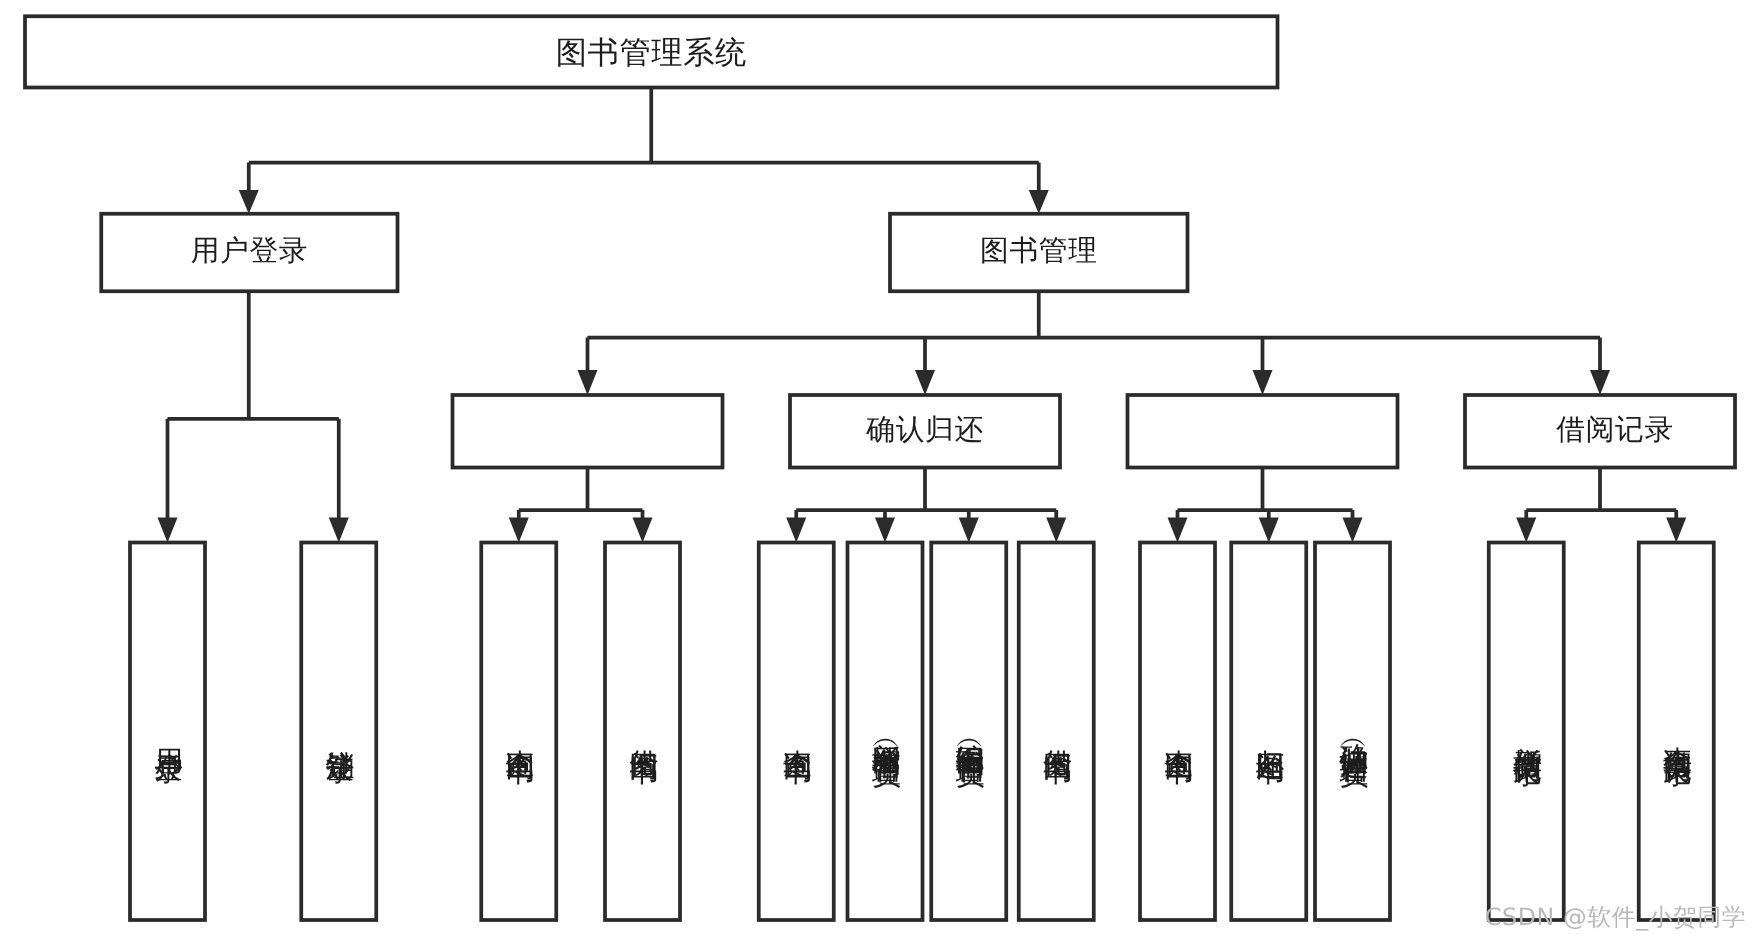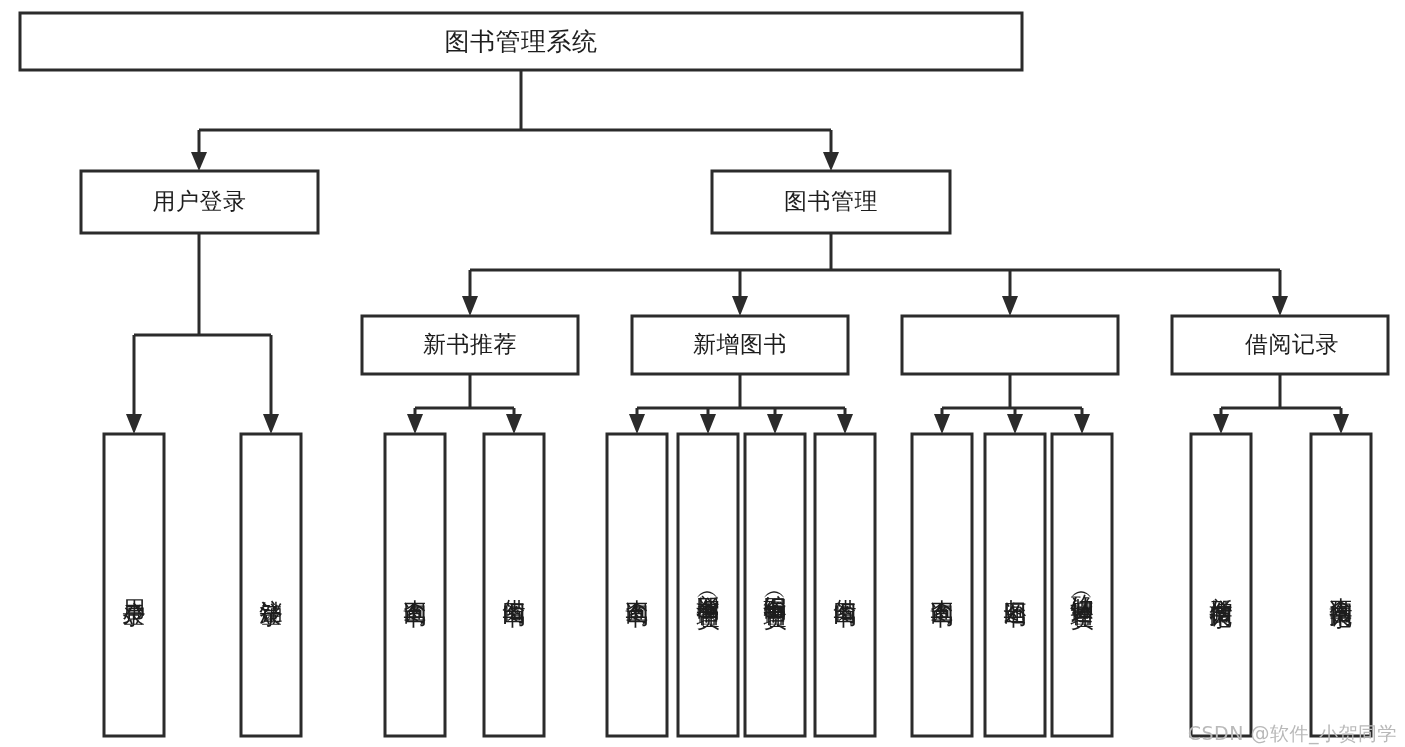--- a/index.html
+++ b/index.html
@@ -172,22 +172,21 @@
     <rect class="node-box" x="1052" y="434" width="60" height="302"></rect>
     <rect class="node-box" x="1191" y="434" width="60" height="302"></rect>
     <rect class="node-box" x="1311" y="434" width="60" height="302"></rect>
   </svg>
 
   <div class="node-label horizontal title-label" style="left:20px; top:13px; width:1002px; height:57px;">图书管理系统</div>
 
   <div class="node-label horizontal" style="left:81px; top:171px; width:237px; height:62px;">用户登录</div>
   <div class="node-label horizontal" style="left:712px; top:171px; width:238px; height:62px;border-radius:17px;">图书管理</div>
 
-  <div class="node-label horizontal" style="left:362px; top:316px; width:216px; height:58px;">新书推荐</div>
-  <div class="node-label horizontal" style="left:632px; top:316px; width:216px; height:58px;">新增图书</div>
+  <div class="node-label horizontal" style="left:632px; top:316px; width:216px; height:58px;">确认归还</div>
   <div class="node-label horizontal" style="left:1172px; top:316px; width:240px; height:58px;">借阅记录</div>
 
   <div class="node-label vertical" style="left:104px; top:434px; width:60px; height:302px;">用户登录</div>
   <div class="node-label vertical" style="left:241px; top:434px; width:60px; height:302px;">注销登录</div>
   <div class="node-label vertical" style="left:385px; top:434px; width:60px; height:302px;">查询图书</div>
   <div class="node-label vertical" style="left:484px; top:434px; width:60px; height:302px;">借阅图书</div>
   <div class="node-label vertical" style="left:607px; top:434px; width:60px; height:302px;">查询图书</div>
   <div class="node-label vertical" style="left:678px; top:434px; width:60px; height:302px;">新增图书（管理员）</div>
   <div class="node-label vertical" style="left:745px; top:434px; width:60px; height:302px;">编辑图书（管理员）</div>
   <div class="node-label vertical" style="left:815px; top:434px; width:60px; height:302px;">借阅图书</div>

